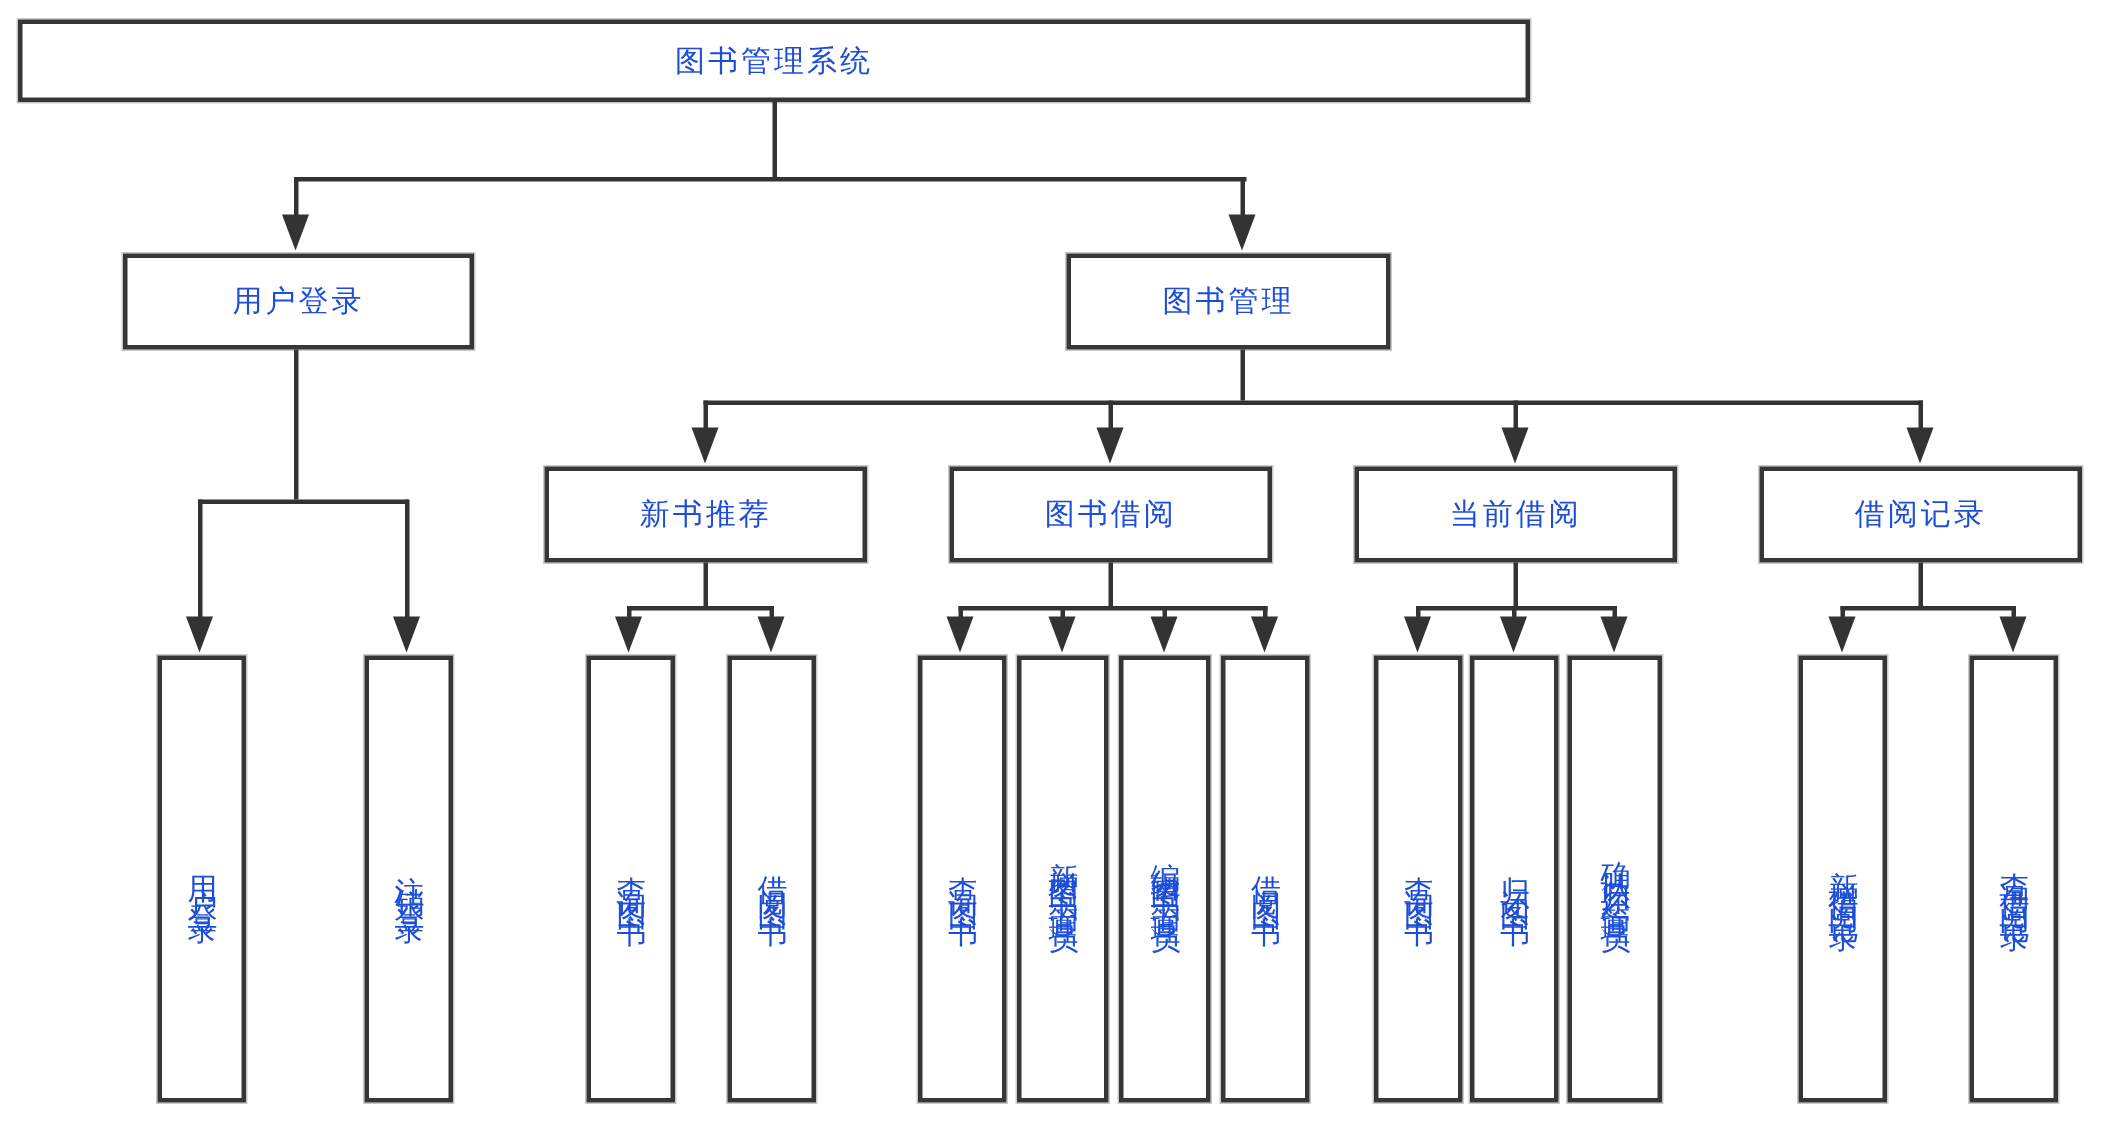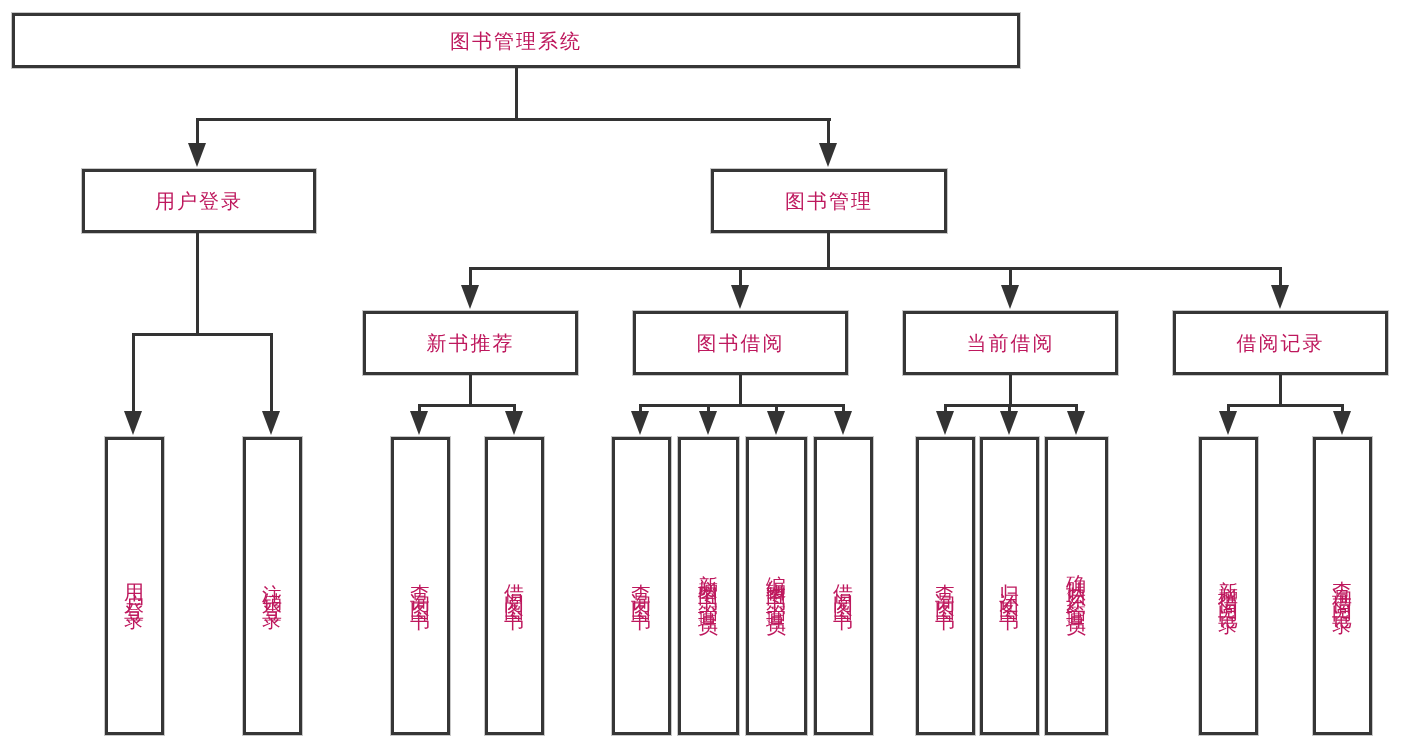--- a/index.html
+++ b/index.html
@@ -12,21 +12,21 @@
     overflow: hidden;
   }
   .node {
     position: absolute;
     background: #ffffff;
     border: 3px solid #363636;
     box-sizing: border-box;
     display: flex;
     align-items: center;
     justify-content: center;
-    color: #be185d;
+    color: #1d4ed8;
     box-shadow: 0 0 0 1px #c9c9c9;
   }
   .node .lbl {
     font-size: 20px;
     letter-spacing: 2px;
     line-height: 1;
     white-space: nowrap;
   }
   .leaf .lbl {
     writing-mode: vertical-rl;
@@ -61,21 +61,21 @@
 
 <div class="stage">
 
   <div class="node" style="left:12px; top:13px; width:1008px; height:55px;">
     <span class="lbl">图书管理系统</span>
   </div>
 
   <div class="node" style="left:82px; top:169px; width:234px; height:64px;">
     <span class="lbl">用户登录</span>
   </div>
-  <div class="node" style="left:711px; top:169px; width:236px; height:64px;justify-content:center;">
+  <div class="node" style="left:711px; top:169px; width:216px; height:64px;justify-content:center;">
     <span class="lbl">图书管理</span>
   </div>
 
   <div class="node" style="left:363px; top:311px; width:215px; height:64px;">
     <span class="lbl">新书推荐</span>
   </div>
   <div class="node" style="left:633px; top:311px; width:215px; height:64px;">
     <span class="lbl">图书借阅</span>
   </div>
   <div class="node" style="left:1173px; top:311px; width:215px; height:64px;">

